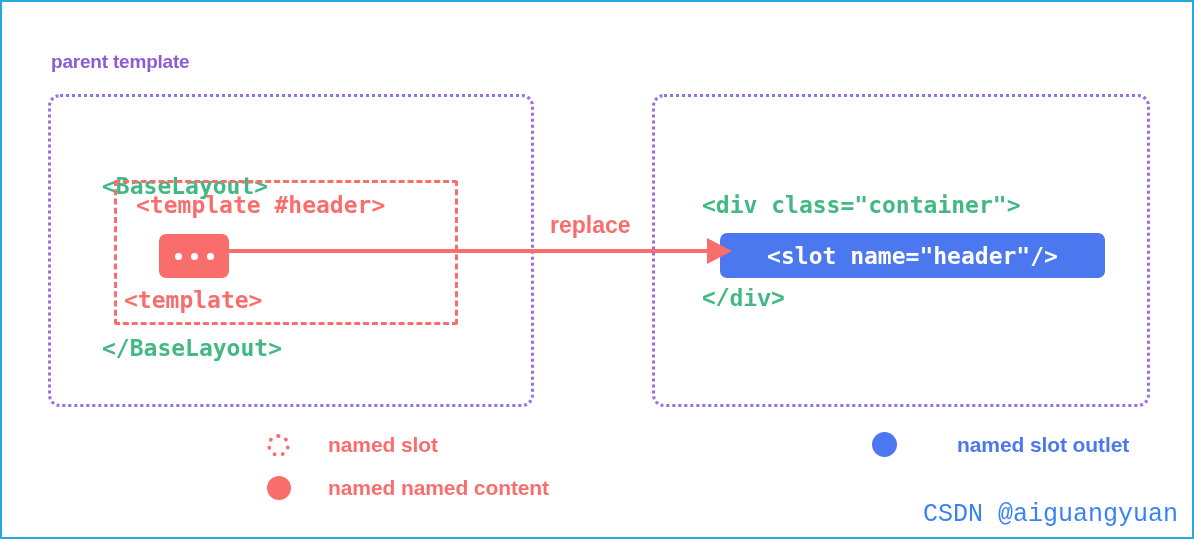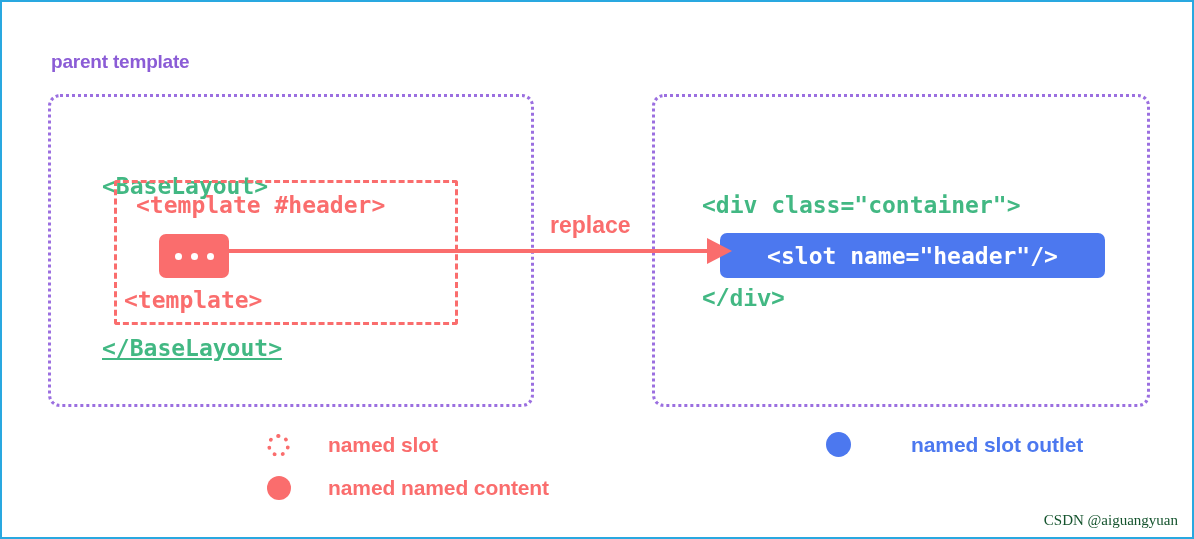--- a/index.html
+++ b/index.html
@@ -50,21 +50,21 @@
     font-family: "DejaVu Sans Mono", monospace;
     font-weight: bold;
     font-size: 23px;
     white-space: pre;
     letter-spacing: 0px;
   }
   .code.green { color: #42b883; }
   .code.red   { color: #fa6d6d; }
 
   #code-baselayout-open  { left: 100px; top: 159px; margin-top: 12px; }
-  #code-baselayout-close { left: 100px; top: 333px; text-decoration: underline; }
+  #code-baselayout-close { left: 100px; top: 333px; }
   #code-template-open    { left: 134px; top: 190px; }
   #code-template-close   { left: 122px; top: 285px; }
 
   #code-div-open   { left: 700px; top: 190px; }
   #code-div-close  { left: 700px; top: 285px; font-family: Liberation Mono, monospace; }
 
   
   #dashed-slot-box {
     position: absolute;
     left: 112px;
@@ -148,21 +148,21 @@
     justify-content: space-between;
   }
   .legend-label {
     font-family: "Liberation Sans", sans-serif;
     font-weight: bold;
     font-size: 21px;
     letter-spacing: -0.1px;
   }
   #legend-named-slot          { left: 265px; top: 431px; }
   #legend-named-slot-content  { left: 265px; top: 474px; }
-  #legend-named-slot-outlet   { left: 824px; top: 430px; }
+  #legend-named-slot-outlet   { left: 870px; top: 430px; }
 
   .marker-ring {
     width: 23px;
     height: 23px;
     border-radius: 50%;
     border: 4px dotted #fa6d6d;
     box-sizing: border-box;
     margin-right: 38px;
   }
   .marker-dot-red {
@@ -180,23 +180,23 @@
     margin-right: 60px;
   }
   .label-red  { color: #fa6d6d; }
   .label-blue { color: #4c78ef; }
 
   
   #watermark {
     position: absolute;
     right: 14px;
     bottom: 8px;
-    font-family: Liberation Serif, serif;
-    font-size: 15px;
-    color: #14532d;
+    font-family: Liberation Mono, monospace;
+    font-size: 25px;
+    color: #3b82f6;
     white-space: nowrap;
   }
 </style>
 </head>
 <body>
 
 <div class="canvas">
 
   <div class="caption" id="caption-left">parent template</div>
 

